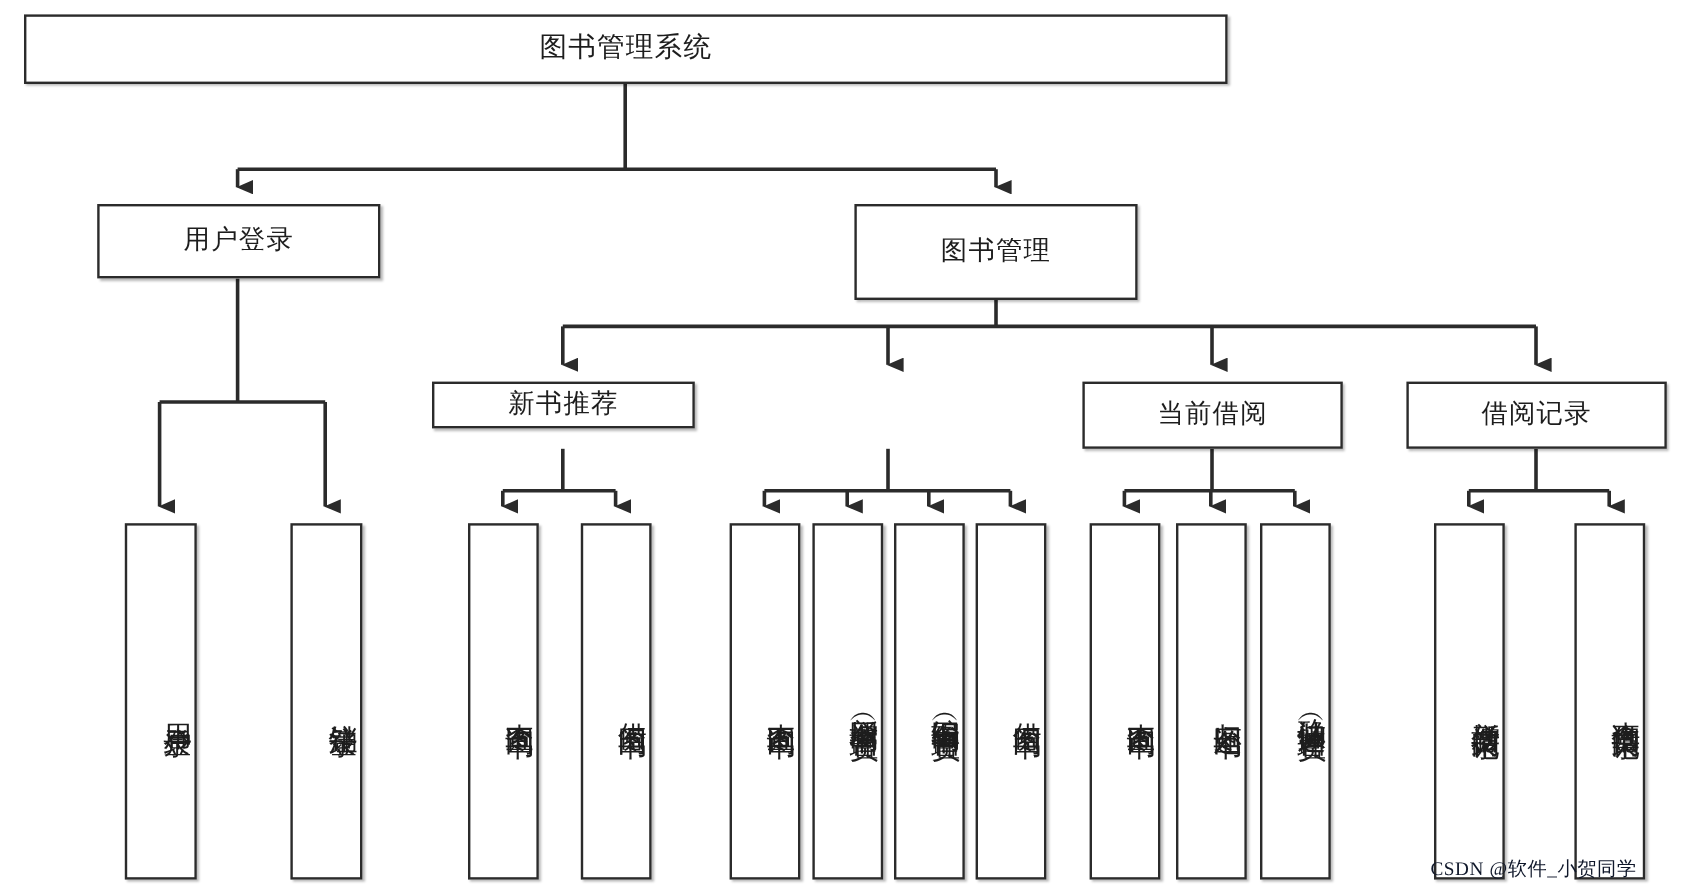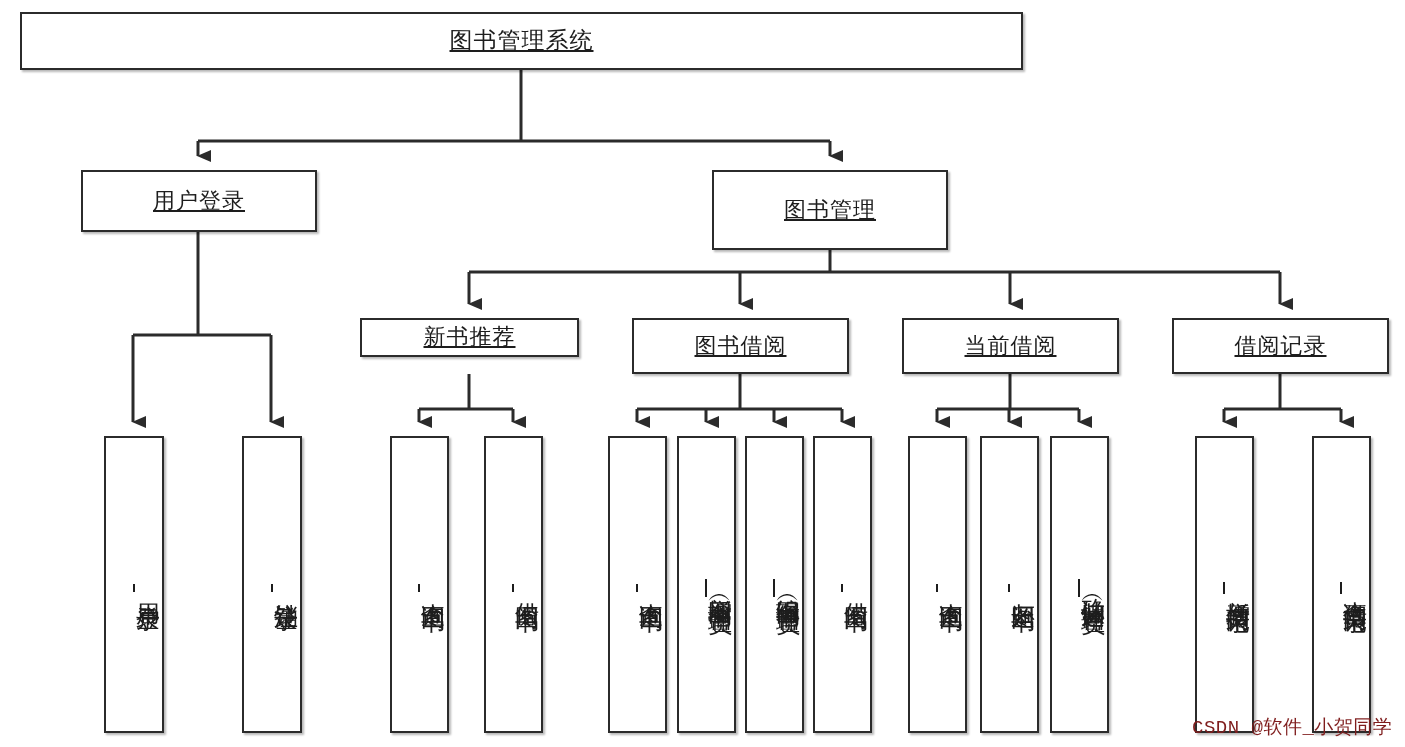--- a/index.html
+++ b/index.html
@@ -29,21 +29,20 @@
     position: absolute;
     box-sizing: border-box;
     background: #ffffff;
     border: 2.5px solid #2b2b2b;
     box-shadow: 2px 2px 2px rgba(0,0,0,0.28);
     display: flex;
     align-items: center;
     justify-content: center;
     color: #1d1d1d;
     z-index: 2;
-    text-decoration: underline;
   }
   .node-h {
     font-size: 22px;
     line-height: 1.2;
     letter-spacing: 1px;
     white-space: nowrap;
   }
   .node-root {
     font-size: 23px;
   }
@@ -60,26 +59,26 @@
   }
   .node-v .vtext {
     writing-mode: vertical-rl;
     text-orientation: upright;
     display: block;
   }
   .watermark {
     position: absolute;
     left: 1192px;
     top: 714px;
-    font-size: 19px;
-    color: #7f1d1d;
+    font-size: 16px;
+    color: #0f172a;
     white-space: nowrap;
     letter-spacing: 0.5px;
     z-index: 3;
-    font-family: Liberation Mono, monospace;
+    font-family: Liberation Serif, serif;
   }
 </style>
 </head>
 <body>
 
 <div id="canvas">
 
   <svg class="wires" viewBox="0 0 1405 747" xmlns="http://www.w3.org/2000/svg">
     <defs>
       <marker id="arrow" viewBox="0 0 12 14" refX="6" refY="13" markerWidth="12" markerHeight="14" orient="auto" markerUnits="userSpaceOnUse">
@@ -137,23 +136,20 @@
   <div class="node node-h" style="left:81px; top:170px; width:236px; height:62px;">
     <span>用户登录</span>
   </div>
   <div class="node node-h" style="left:712px; top:170px; width:236px; height:80px;">
     <span>图书管理</span>
   </div>
 
   <div class="node node-h" style="left:360px; top:318px; width:219px; height:39px;">
     <span>新书推荐</span>
   </div>
-  <div class="node node-h" style="left:632px; top:318px; width:217px; height:56px;">
-    <span>图书借阅</span>
-  </div>
   <div class="node node-h" style="left:1172px; top:318px; width:217px; height:56px;">
     <span>借阅记录</span>
   </div>
   <div class="node node-h" style="left:902px; top:318px; width:217px; height:56px;">
     <span>当前借阅</span>
   </div>
 
   <div class="node node-v" style="left:104px; top:436px; width:60px; height:297px;">
     <span class="vtext">用户登录</span>
   </div>

